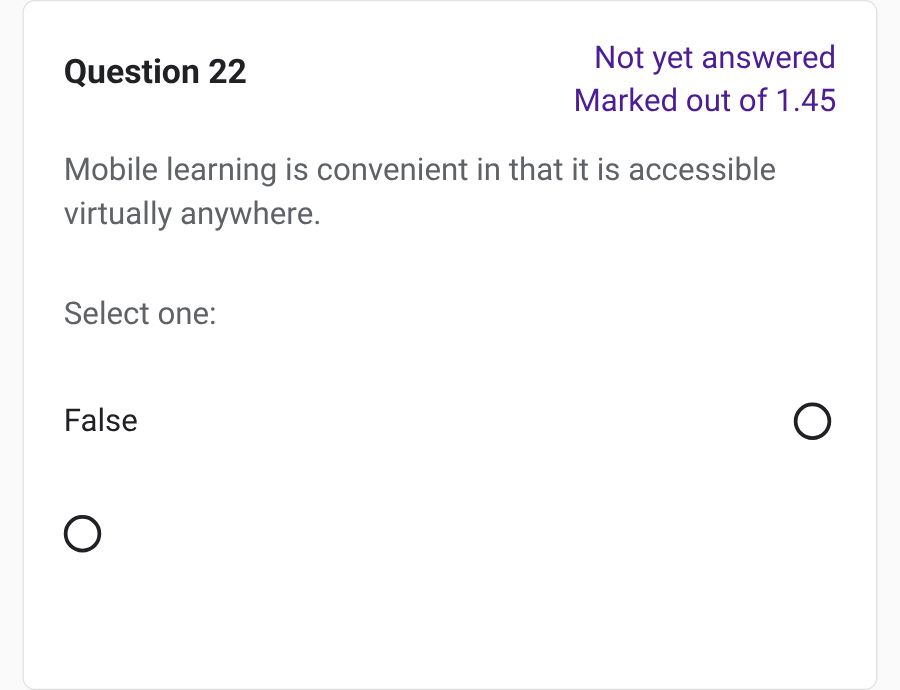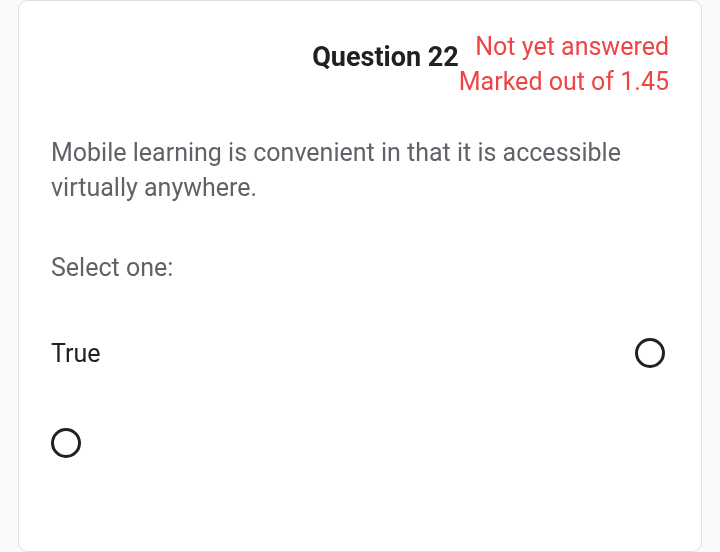--- a/index.html
+++ b/index.html
@@ -17,34 +17,34 @@
     .card {
       background: #fff;
       border: 1px solid #e0e0e0;
       border-radius: 10px;
       margin: 0 18px;
       padding: 28px 32px 40px 32px;
       height: 100%;
     }
     .header-row {
       display: flex;
-      justify-content: flex-end;
+      justify-content: space-between;
       align-items: flex-start;
-      margin-bottom: 36px;
+      margin-bottom: 20px;
     }
     .question-title {
       font-size: 27px;
       font-weight: 700;
       color: #202124;
       padding-top: 12px;
     }
     .status-block {
       text-align: right;
       font-size: 25px;
-      color: #ef4444;
+      color: #4c1d95;
       line-height: 1.4;
     }
     .question-text {
       font-size: 25px;
       color: #5f6368;
       line-height: 1.4;
       margin-bottom: 48px;
     }
     .select-prompt {
       font-size: 25px;
@@ -83,20 +83,20 @@
       <div>Not yet answered</div>
       <div>Marked out of 1.45</div>
     </div>
   </div>
 
   <div class="question-text">Mobile learning is convenient in that it is accessible virtually anywhere.</div>
 
   <div class="select-prompt">Select one:</div>
 
   <label class="option-row">
-    <span class="option-label-text">True</span>
+    <span class="option-label-text">False</span>
     <span class="radio"></span>
   </label>
 
   <label class="option-row">
     <span class="radio"></span>
   </label>
 </div>
 
 </body></html>

